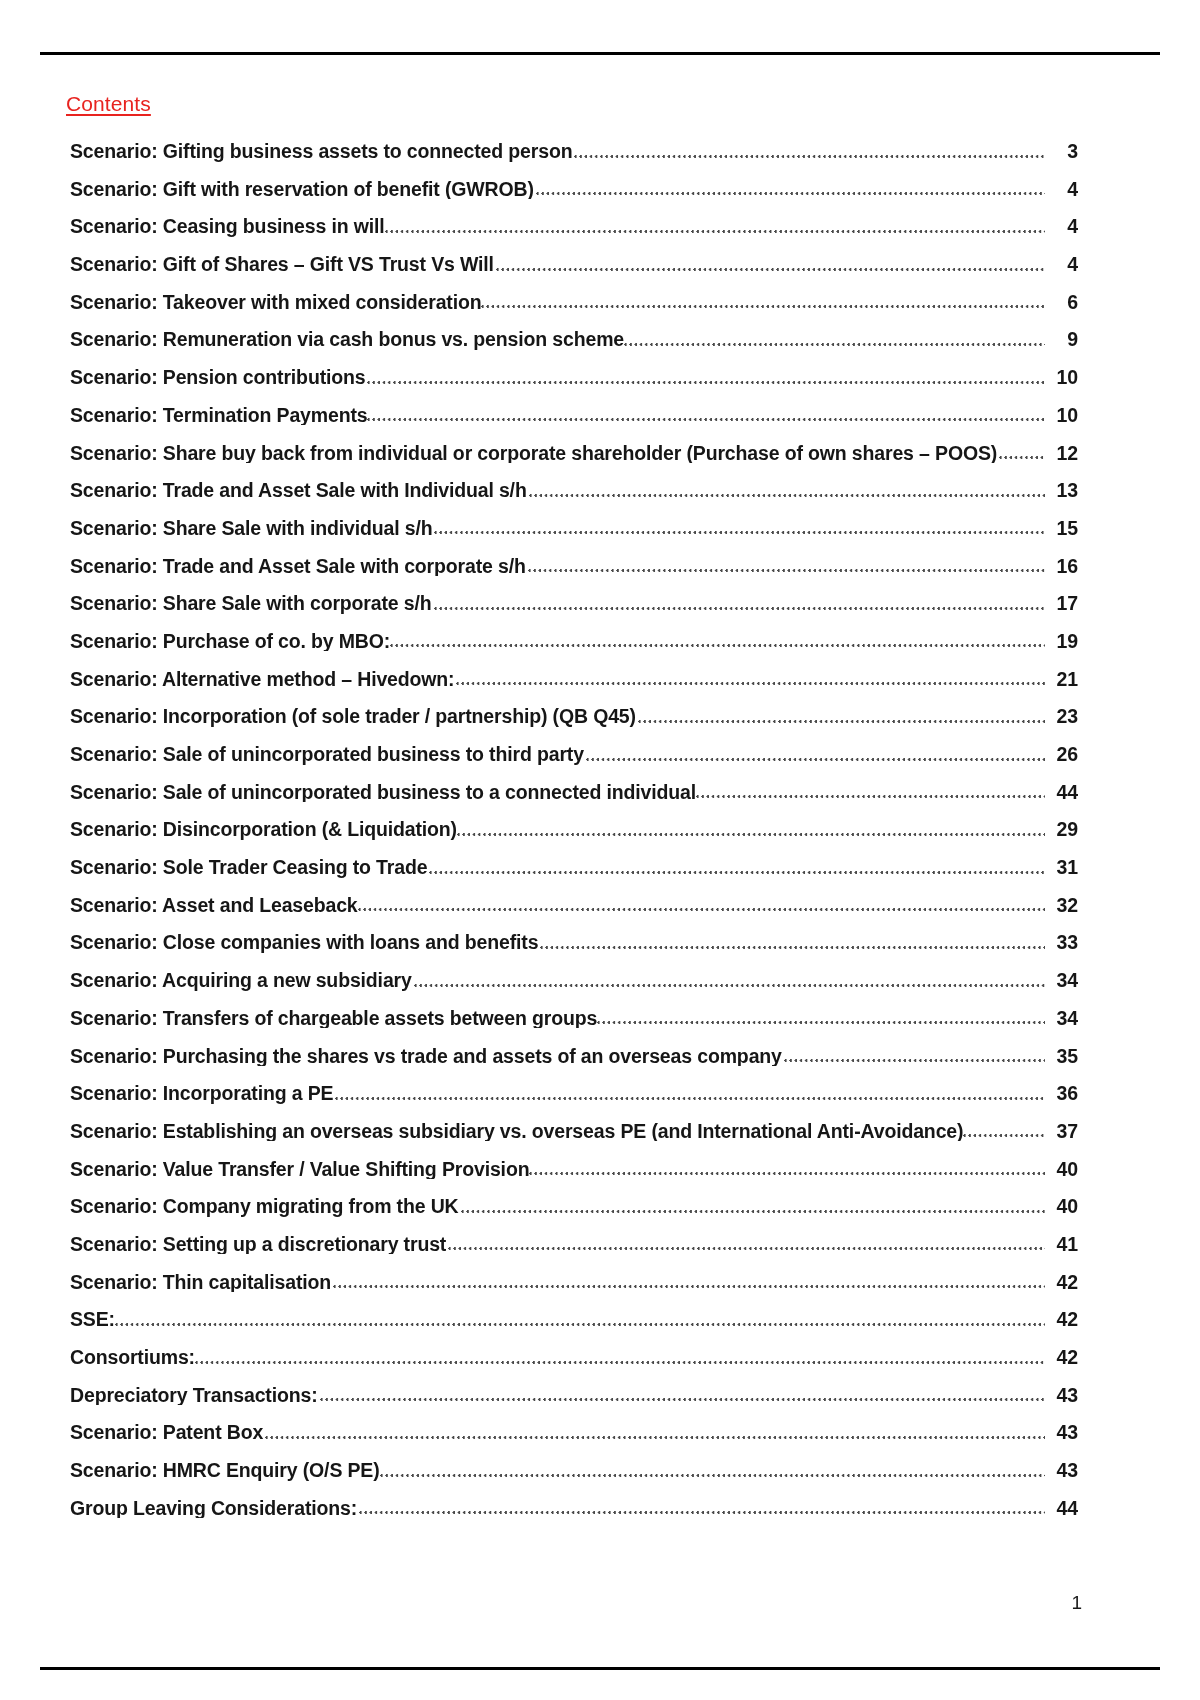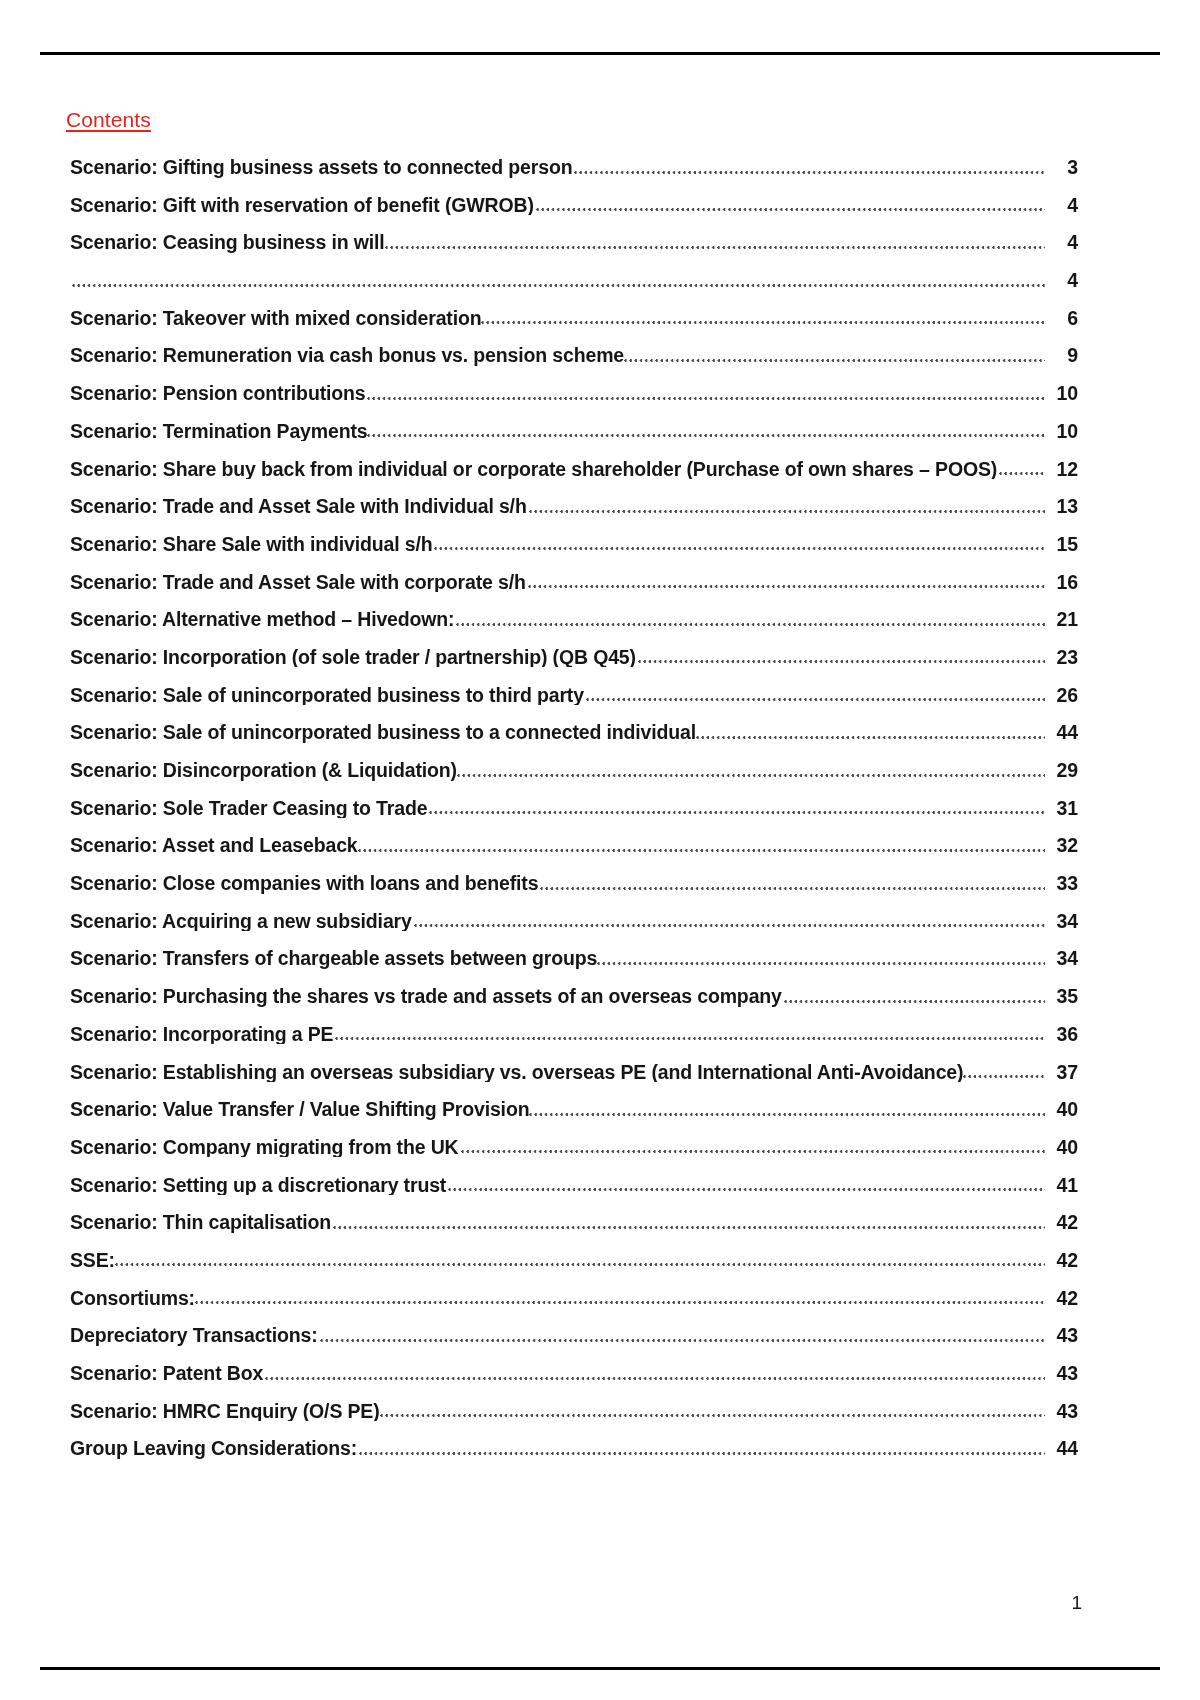--- a/index.html
+++ b/index.html
@@ -48,21 +48,21 @@
     top: 92px;
   }
 
   .contents-heading {
     font-size: 21px;
     font-weight: 400;
     color: #e8231f;
     text-decoration: underline;
     text-underline-offset: 3px;
     letter-spacing: 0.1px;
-    margin: 16px 0 22px 0;
+    margin: 0 0 22px 0;
     display: inline-block;
   }
 
   .toc-list {
     list-style: none;
     margin: 4px;
     padding: 0;
   }
 
   .toc-entry {
@@ -141,20 +141,21 @@
           <span class="toc-title">Scenario: Gift with reservation of benefit (GWROB)</span>
           <span class="toc-leader"></span>
           <span class="toc-page">4</span>
         </li>
         <li class="toc-entry tight">
           <span class="toc-title">Scenario: Ceasing business in will</span>
           <span class="toc-leader"></span>
           <span class="toc-page">4</span>
         </li>
         <li class="toc-entry">
+          <span class="toc-title">Scenario: Gift of Shares – Gift VS Trust Vs Will</span>
           <span class="toc-leader"></span>
           <span class="toc-page">4</span>
         </li>
         <li class="toc-entry tight">
           <span class="toc-title">Scenario: Takeover with mixed consideration</span>
           <span class="toc-leader"></span>
           <span class="toc-page">6</span>
         </li>
         <li class="toc-entry tight">
           <span class="toc-title">Scenario: Remuneration via cash bonus vs. pension scheme</span>
@@ -183,20 +184,30 @@
         </li>
         <li class="toc-entry">
           <span class="toc-title">Scenario: Share Sale with individual s/h</span>
           <span class="toc-leader"></span>
           <span class="toc-page">15</span>
         </li>
         <li class="toc-entry">
           <span class="toc-title">Scenario: Trade and Asset Sale with corporate s/h</span>
           <span class="toc-leader"></span>
           <span class="toc-page">16</span>
+        </li>
+        <li class="toc-entry">
+          <span class="toc-title">Scenario: Share Sale with corporate s/h</span>
+          <span class="toc-leader"></span>
+          <span class="toc-page">17</span>
+        </li>
+        <li class="toc-entry tight">
+          <span class="toc-title">Scenario: Purchase of co. by MBO:</span>
+          <span class="toc-leader"></span>
+          <span class="toc-page">19</span>
         </li>
         <li class="toc-entry">
           <span class="toc-title">Scenario: Alternative method – Hivedown:</span>
           <span class="toc-leader"></span>
           <span class="toc-page">21</span>
         </li>
         <li class="toc-entry">
           <span class="toc-title">Scenario: Incorporation (of sole trader / partnership) (QB Q45)</span>
           <span class="toc-leader"></span>
           <span class="toc-page">23</span>

